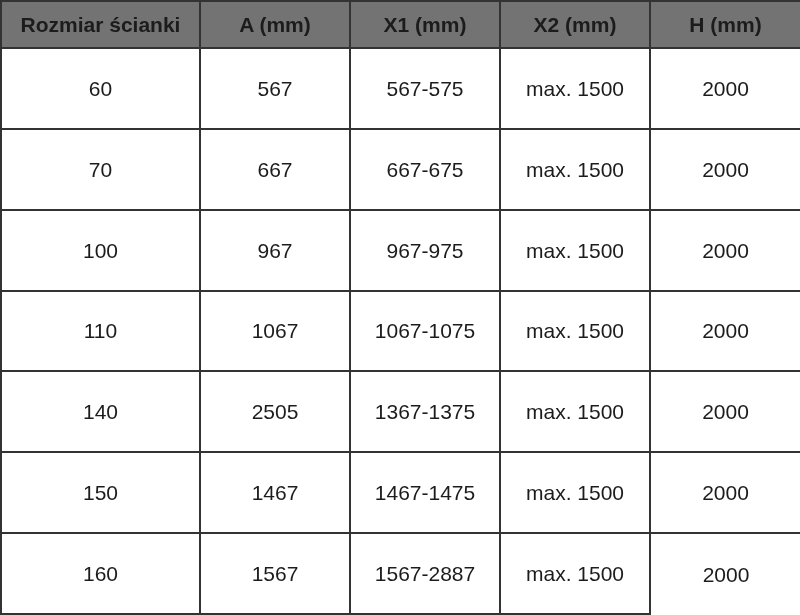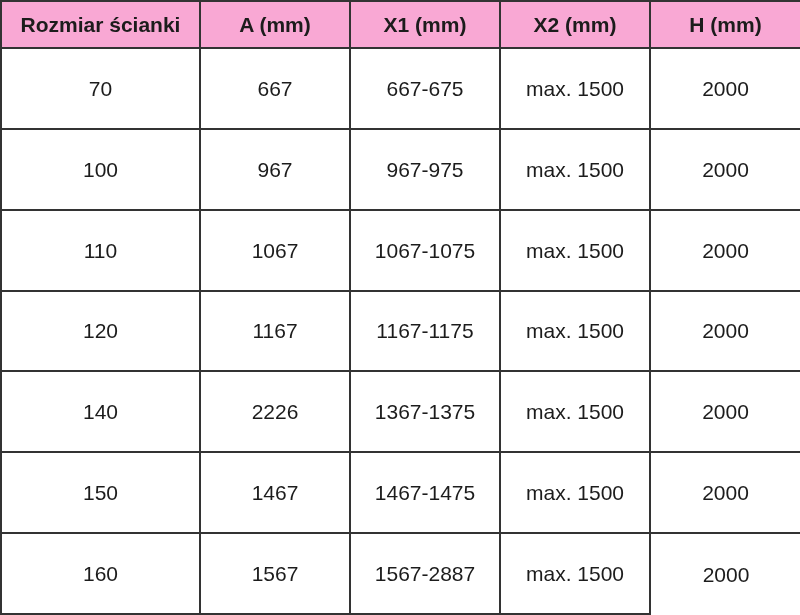--- a/index.html
+++ b/index.html
@@ -25,21 +25,21 @@
     text-align: center;
     vertical-align: middle;
     padding: 0;
     font-size: 21px;
     line-height: 1;
     overflow: hidden;
     white-space: nowrap;
   }
   .size-table th {
     font-weight: bold;
-    background: #f9a8d4;
+    background: #737373;
   }
   .size-table td {
     font-weight: normal;
   }
   .size-table tr {
     height: 47px;
   }
   
   .size-table td.cut-corner {
     border-right: none;
@@ -61,20 +61,27 @@
     <tr>
       <th>Rozmiar ścianki</th>
       <th>A (mm)</th>
       <th>X1 (mm)</th>
       <th>X2 (mm)</th>
       <th>H (mm)</th>
     </tr>
   </thead>
   <tbody>
     <tr>
+      <td>60</td>
+      <td>567</td>
+      <td>567-575</td>
+      <td>max. 1500</td>
+      <td>2000</td>
+    </tr>
+    <tr>
       <td>70</td>
       <td>667</td>
       <td>667-675</td>
       <td>max. 1500</td>
       <td>2000</td>
     </tr>
     <tr>
       <td>100</td>
       <td>967</td>
       <td>967-975</td>
@@ -82,29 +89,22 @@
       <td>2000</td>
     </tr>
     <tr>
       <td>110</td>
       <td>1067</td>
       <td>1067-1075</td>
       <td>max. 1500</td>
       <td>2000</td>
     </tr>
     <tr>
-      <td>120</td>
-      <td>1167</td>
-      <td>1167-1175</td>
-      <td>max. 1500</td>
-      <td>2000</td>
-    </tr>
-    <tr>
       <td>140</td>
-      <td>2226</td>
+      <td>2505</td>
       <td>1367-1375</td>
       <td>max. 1500</td>
       <td>2000</td>
     </tr>
     <tr>
       <td>150</td>
       <td>1467</td>
       <td>1467-1475</td>
       <td>max. 1500</td>
       <td>2000</td>

